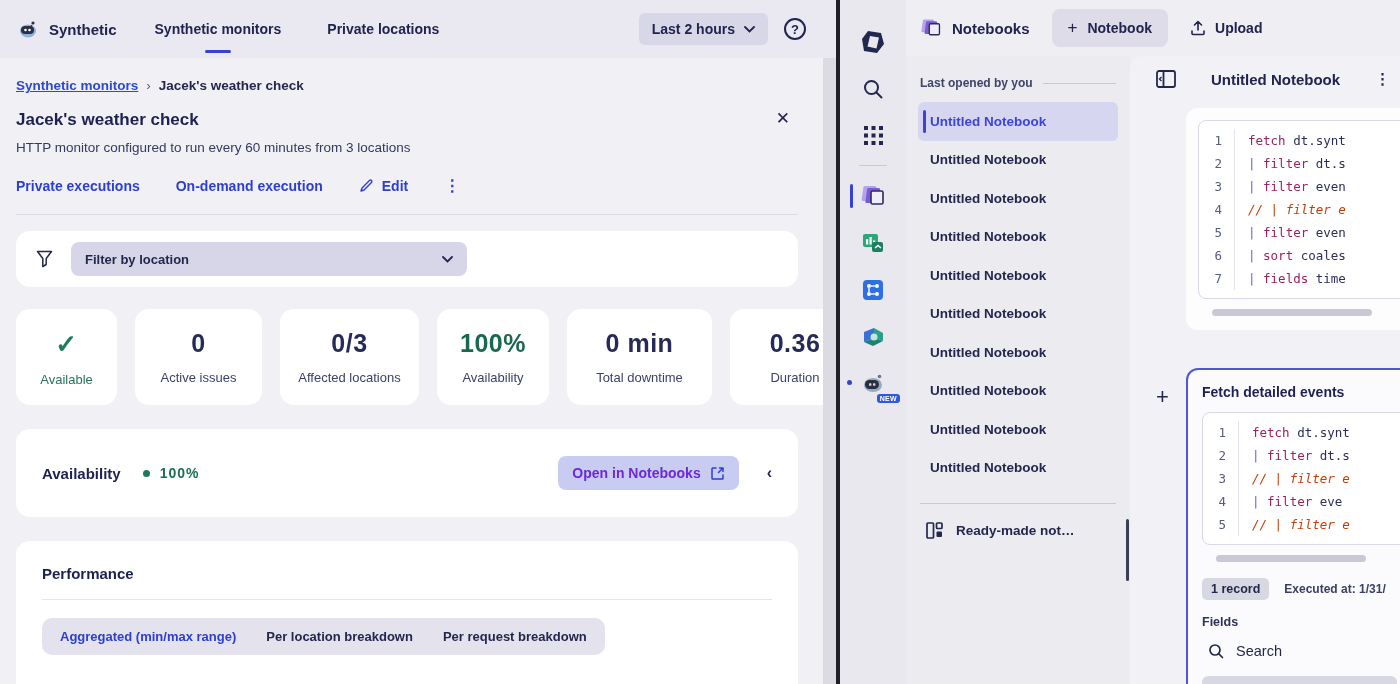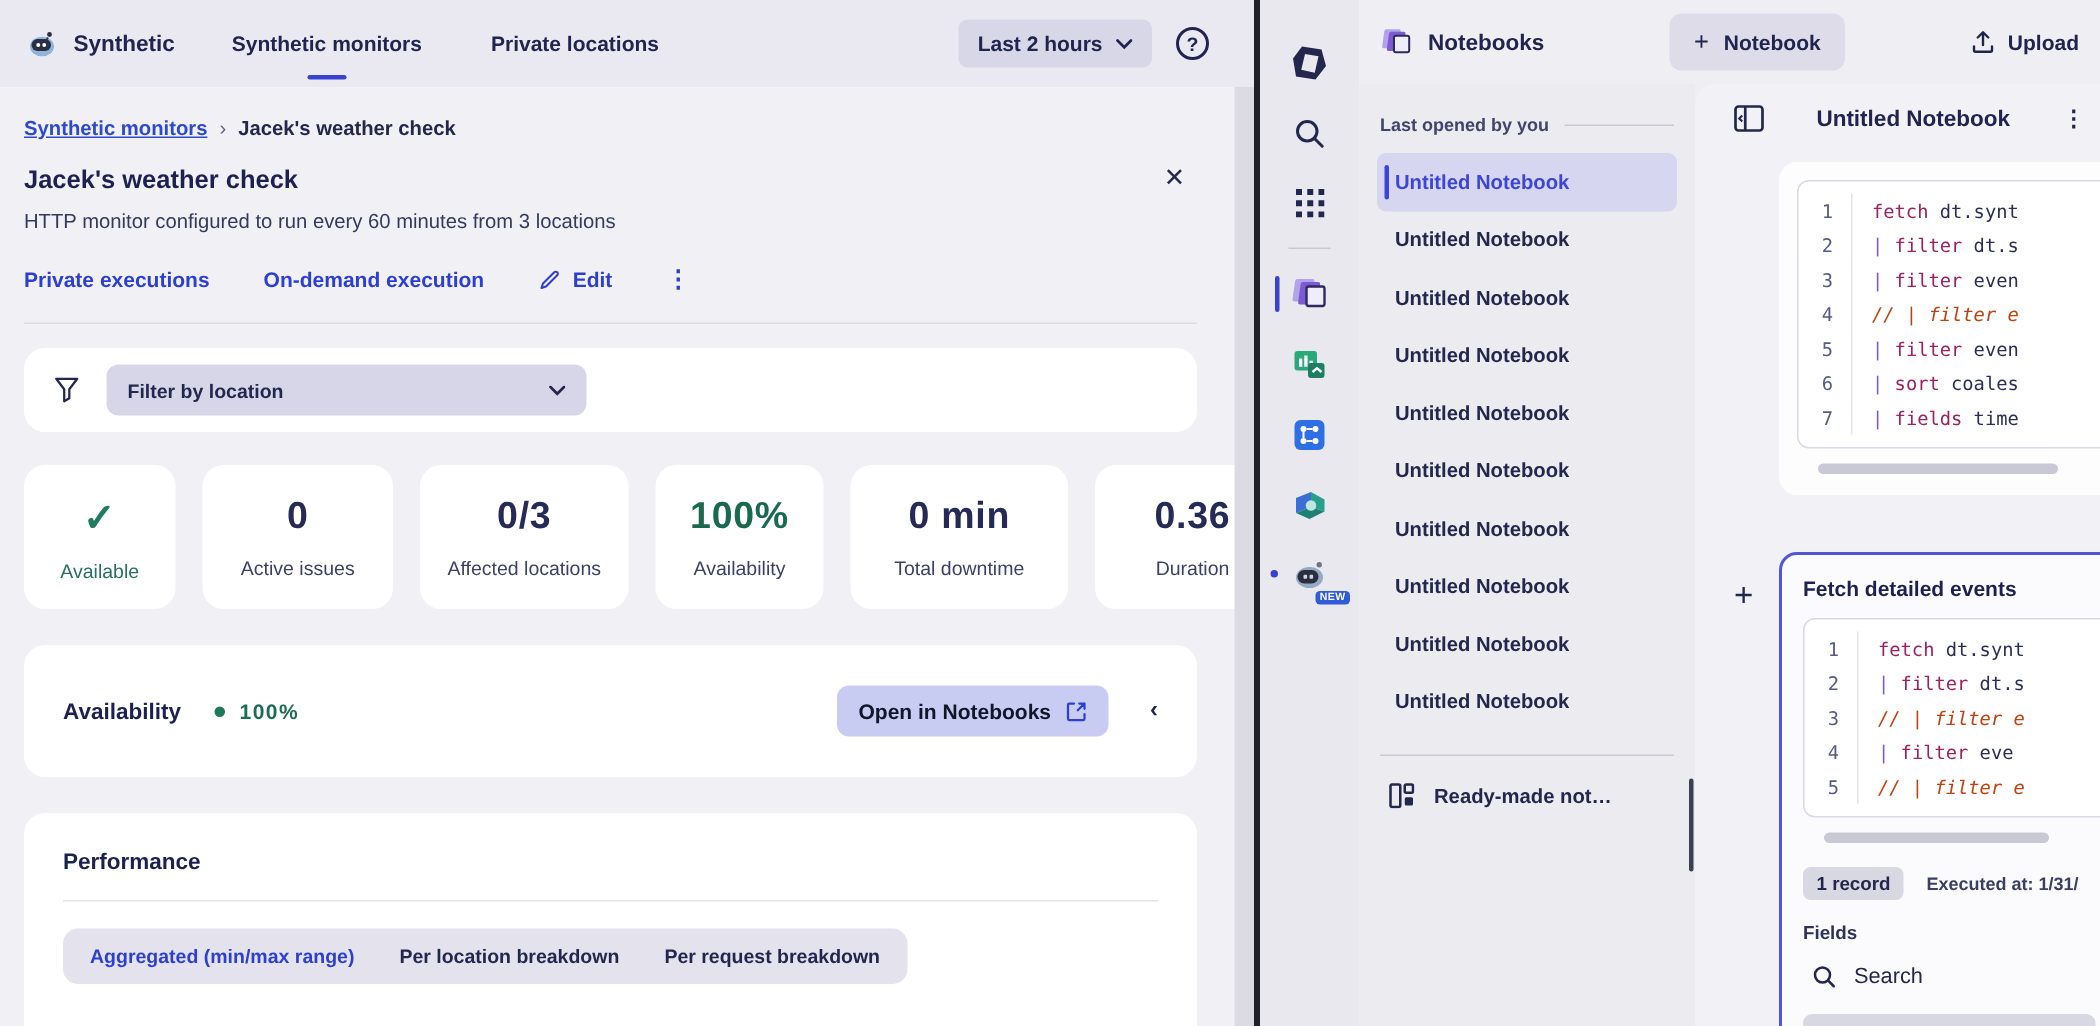--- a/index.html
+++ b/index.html
@@ -26,36 +26,36 @@
   .monitor-title-row { margin-top:17px; display:flex; align-items:flex-start; }
   .monitor-title { font-size:17px; font-weight:bold; color:#1d2152; }
   .close-x { margin-left:auto; font-size:17px; color:#23274e; cursor:pointer; line-height:1; margin-right:8px; }
   .monitor-desc { margin-top:10px; font-size:13.5px; color:#343a5e; }
   .actions-row { margin-top:21px; display:flex; align-items:center; gap:36px; }
   .action-link { color:#2c3fd2; font-size:14px; font-weight:bold; cursor:pointer; display:flex; align-items:center; gap:8px; }
   .kebab { color:#2c3fd2; font-size:16px; font-weight:bold; cursor:pointer; letter-spacing:0; }
   .section-divider { margin-top:19px; border:none; border-top:1px solid #dddce6; }
 
   .filter-card { margin-top:16px; background:#fff; border-radius:14px; padding:11px 20px; display:flex; align-items:center; gap:18px; }
-  .filter-pill { background:#d7d6e8; border-radius:8px; height:34px; width:320px; display:flex; align-items:center; padding:0 14px; font-size:13px; font-weight:bold; color:#23274e; cursor:pointer;gap:12px; }
+  .filter-pill { background:#d7d6e8; border-radius:8px; height:34px; width:396px; display:flex; align-items:center; padding:0 14px; font-size:13px; font-weight:bold; color:#23274e; cursor:pointer;gap:12px; }
   .filter-pill .chev { margin-left:auto; }
 
   .stats-row { margin-top:22px; display:flex; gap:18px; margin-right:-80px; }
   .stat-card { background:#fff; border-radius:14px; padding:20px 14px 18px; text-align:center; flex:none; }
   .stat-value { font-size:25px; font-weight:bold; color:#262a56; letter-spacing:.5px; }
   .stat-label { margin-top:12px; font-size:13px; color:#3c4169; }
   .stat-card.green .stat-value { color:#19694f; }
   .stat-card.check .stat-value { color:#1f7d5c; font-size:26px; }
   .stat-card.check .stat-label { color:#27725d; }
 
   .avail-card { margin-top:24px; background:#fff; border-radius:14px; height:88px; display:flex; align-items:center; padding:0 26px; }
   .avail-title { font-size:15px; font-weight:bold; color:#1d2152; }
   .avail-dot { width:7px; height:7px; border-radius:50%; background:#1f7a5a; margin:0 10px 0 22px; }
   .avail-value { font-size:14px; font-weight:bold; color:#1b6e54; letter-spacing:1px; }
-  .open-nb-btn { margin-left:auto; background:#c8ccf3; border:none; border-radius:8px; padding:9px 14px; color:#0f172a; font-size:14px; font-weight:bold; display:flex; align-items:center; gap:9px; cursor:pointer; font-family:inherit;text-align:right; }
+  .open-nb-btn { margin-left:auto; background:#c8ccf3; border:none; border-radius:8px; padding:9px 14px; color:#6d28d9; font-size:14px; font-weight:bold; display:flex; align-items:center; gap:9px; cursor:pointer; font-family:inherit;text-align:right; }
   .collapse-chev { margin-left:28px; font-size:16px; color:#23274e; cursor:pointer; font-weight:bold; }
 
   .perf-card { margin-top:24px; background:#fff; border-radius:14px; padding:24px 26px; height:160px; }
   .perf-title { font-size:15px; font-weight:bold; color:#1d2152; }
   .perf-divider { margin-top:17px; border:none; border-top:1px solid #e4e4ec; }
   .perf-tabs { margin-top:18px; background:#e3e2ed; border-radius:10px; display:inline-flex; align-items:center; gap:30px; padding:11px 18px; }
   .perf-tab { font-size:13px; font-weight:bold; color:#23274e; cursor:pointer; white-space:nowrap; }
   .perf-tab.active { color:#2c3fd2; }
 
   .left-scroll-strip { position:absolute; top:58px; right:0; bottom:0; width:13px; background:#dcdbe4; z-index:5; }
@@ -66,21 +66,21 @@
   
   .right-pane { flex:1; display:flex; background:#e9e8ee; overflow:hidden; }
   .rail { width:66px; flex:none; background:#e9e8ee; display:flex; flex-direction:column; align-items:center; padding-top:18px; position:relative; }
   .rail-item { height:47px; display:flex; align-items:center; justify-content:center; width:100%; position:relative; cursor:pointer; }
   .rail-divider { width:28px; border-top:1px solid #c9c9d4; margin:6px 0; }
   .rail-active-bar { position:absolute; left:10px; top:12px; width:3px; height:24px; border-radius:2px; background:#3742d3; }
   .notif-dot { position:absolute; left:7px; top:20px; width:5px; height:5px; border-radius:50%; background:#3742d3; }
   .new-badge { position:absolute; right:6px; bottom:4px; background:#2f5bd7; color:#fff; font-size:7px; font-weight:bold; padding:1px 3px; border-radius:3px; letter-spacing:.3px; }
 
   .right-content { flex:1; display:flex; flex-direction:column; background:#efeef3; min-width:0; }
-  .nb-header { height:56px; display:flex; align-items:center; padding:0 14px; gap:22px; flex:none;justify-content:space-between; }
+  .nb-header { height:56px; display:flex; align-items:center; padding:0 14px; gap:22px; flex:none; }
   .nb-header-title { display:flex; align-items:center; gap:10px; font-size:15px; font-weight:bold; color:#20244f; }
   .new-nb-btn { background:#dddce8; border:none; border-radius:8px; padding:9px 16px; font-size:14px; font-weight:bold; color:#20244f; display:flex; align-items:center; gap:10px; cursor:pointer; font-family:inherit; }
   .plus-glyph { font-size:17px; font-weight:normal; }
   .upload-btn { display:flex; align-items:center; gap:9px; font-size:14px; font-weight:bold; color:#20244f; cursor:pointer; background:none; border:none; font-family:inherit; }
 
   .right-body { flex:1; display:flex; min-height:0; }
   .nb-list-panel { width:224px; flex:none; background:#ebebf0; padding:12px 12px 0; position:relative; }
   .list-section-label { display:flex; align-items:center; margin:8px 2px 12px; }
   .list-section-label span { font-size:12px; font-weight:bold; color:#3f4468; white-space:nowrap; }
   .list-section-label i { flex:1; border-top:1px solid #c9c9d6; margin-left:10px; }

